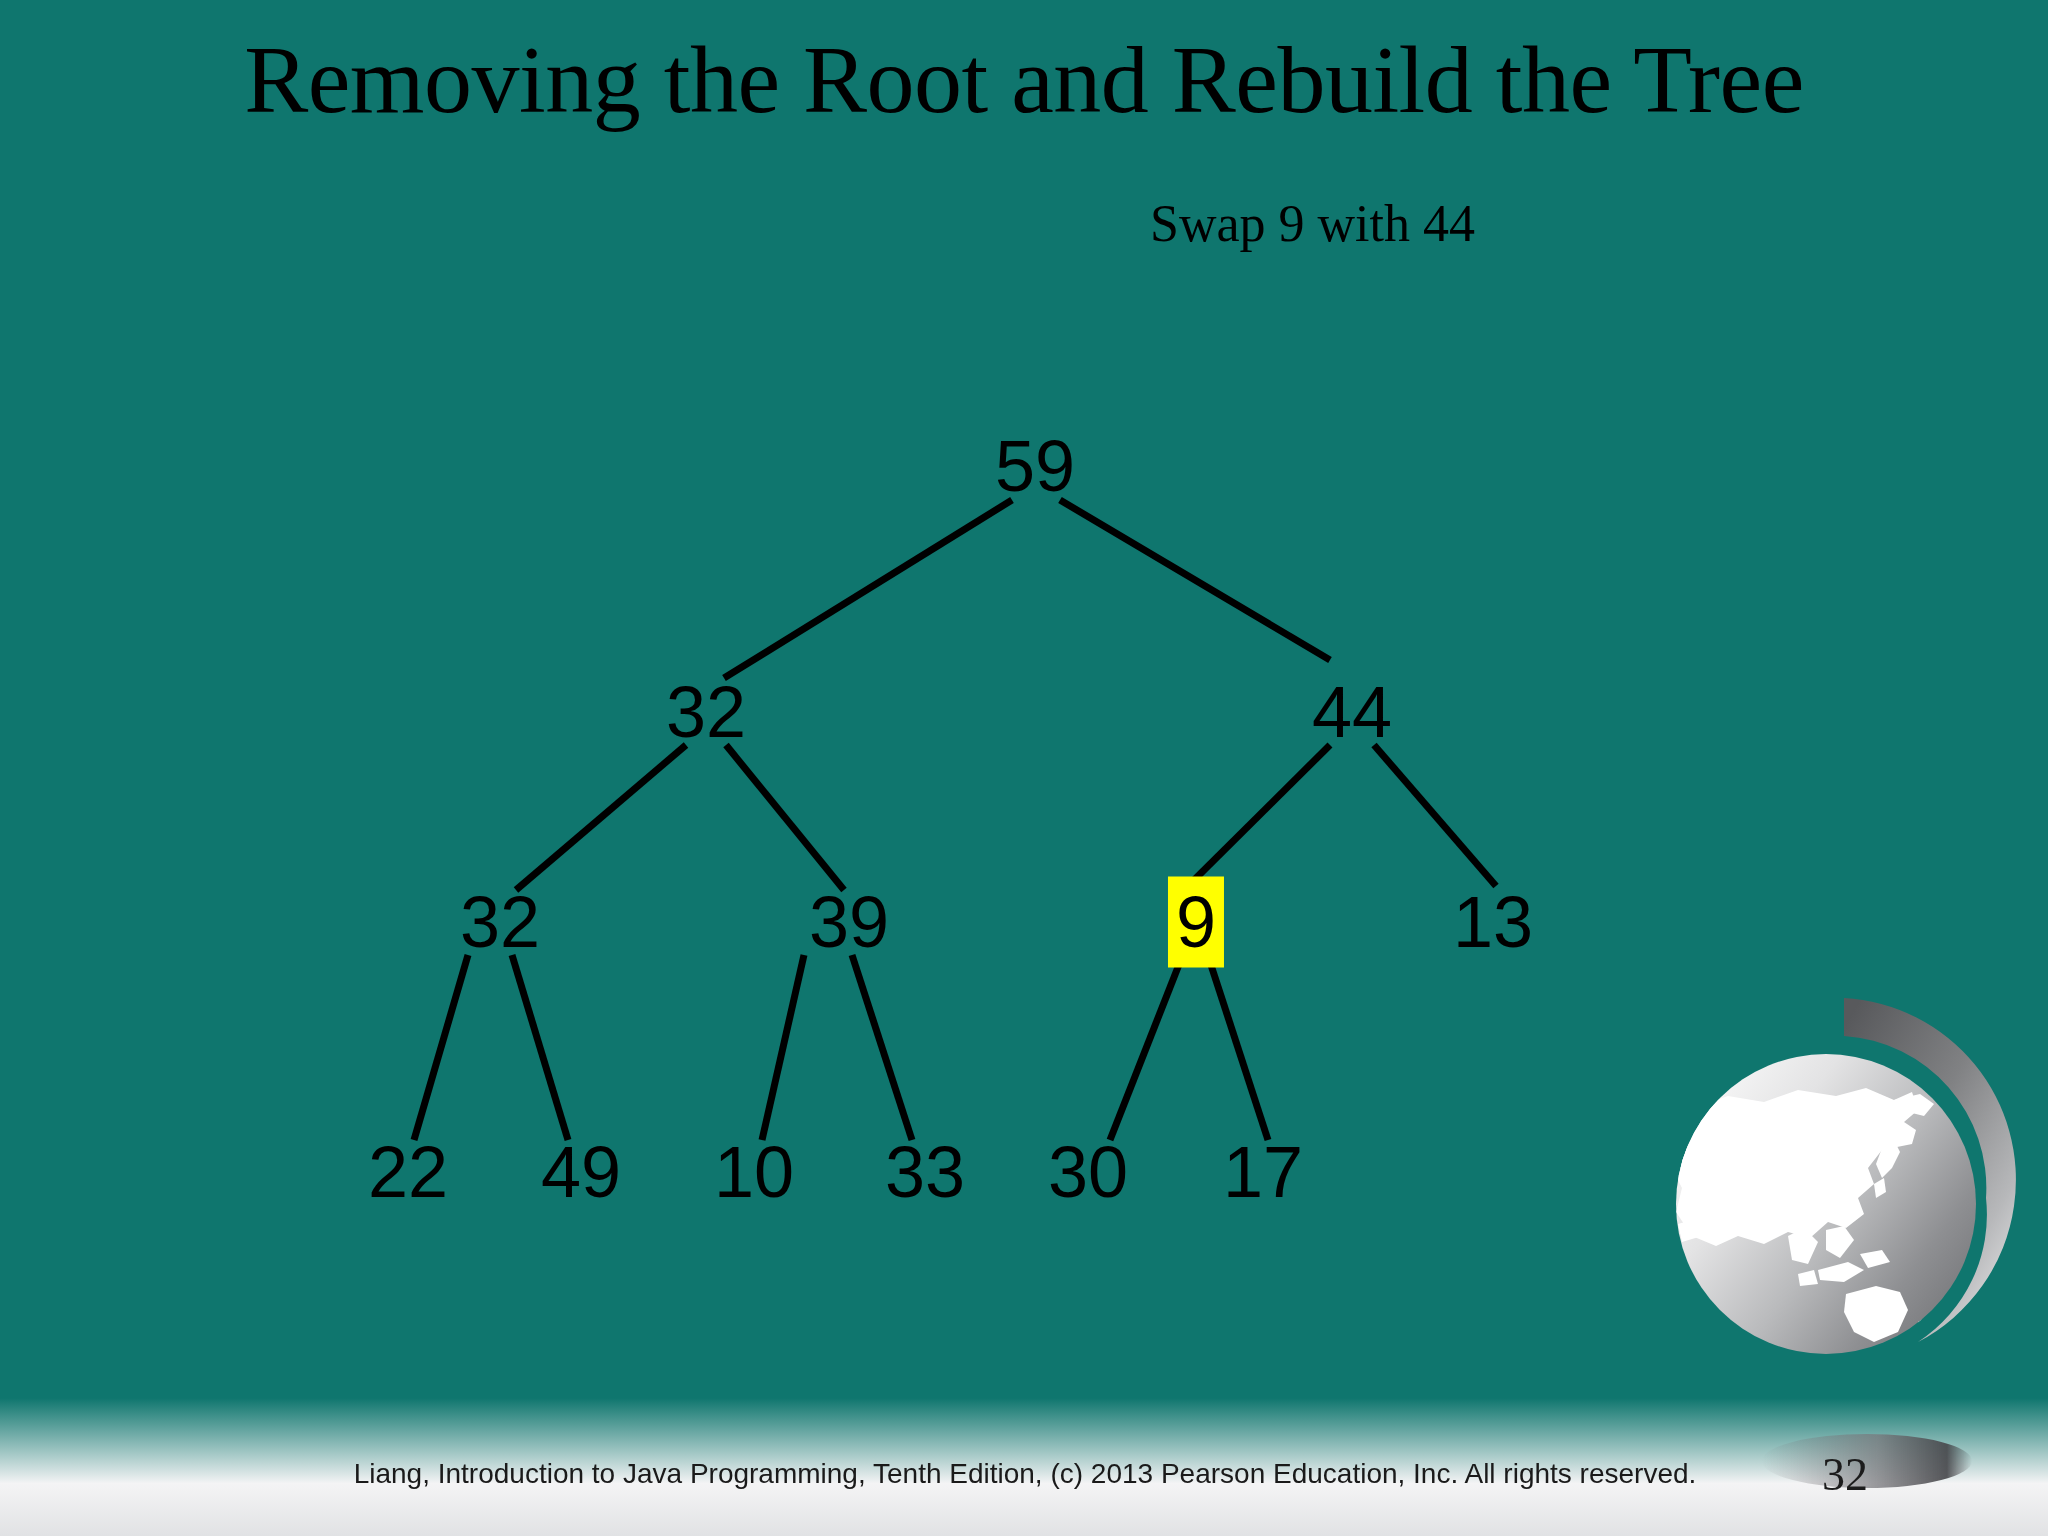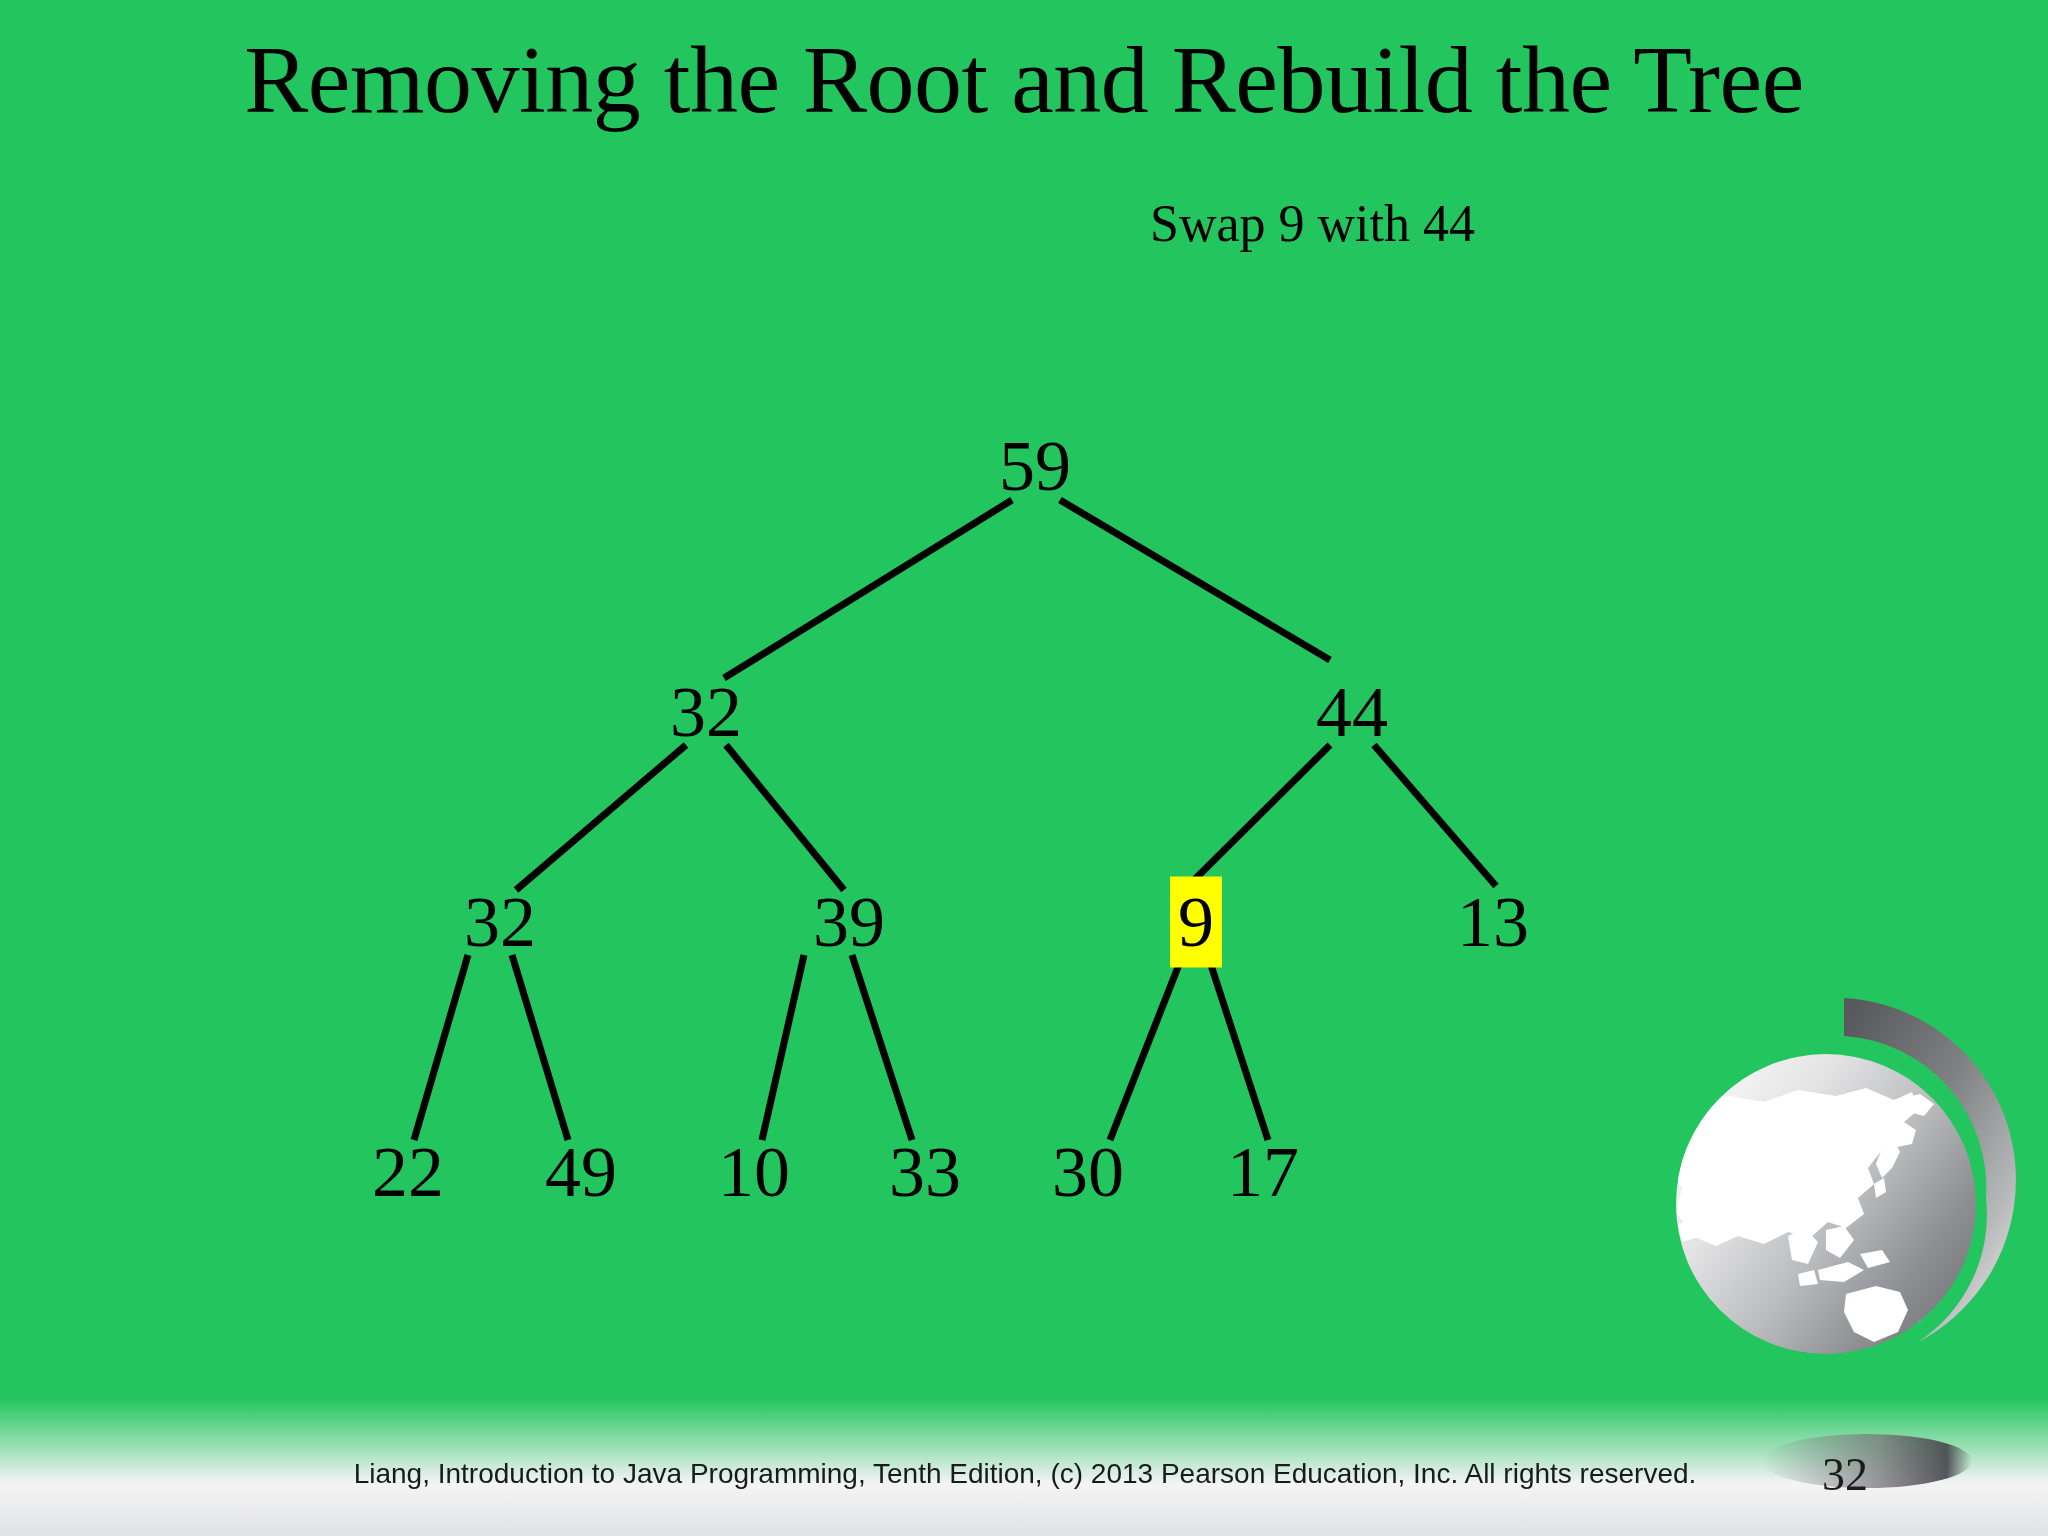--- a/index.html
+++ b/index.html
@@ -8,21 +8,21 @@
     padding: 0;
     background: #ffffff;
   }
   body {
     font-family: "Liberation Serif", "DejaVu Serif", serif;
   }
   #slide {
     position: relative;
     width: 2048px;
     height: 1536px;
-    background: #22c55e;
+    background: #0f766e;
     overflow: hidden;
   }
 
   
   #slide-title {
     position: absolute;
     left: 0;
     top: 30px;
     width: 2048px;
     text-align: center;
@@ -56,21 +56,21 @@
   }
   #tree-edges {
     position: absolute;
     left: 0;
     top: 0;
     width: 2048px;
     height: 1536px;
   }
   .tree-node {
     position: absolute;
-    font-family: Liberation Serif, serif;
+    font-family: Liberation Sans, sans-serif;
     font-size: 72px;
     line-height: 1;
     color: #000000;
     transform: translate(-50%, -50%);
     white-space: nowrap;
     padding: 0 2px;
   }
   .tree-node.highlight {
     background: #ffff00;
     padding: 9px 8px 10px 8px;

